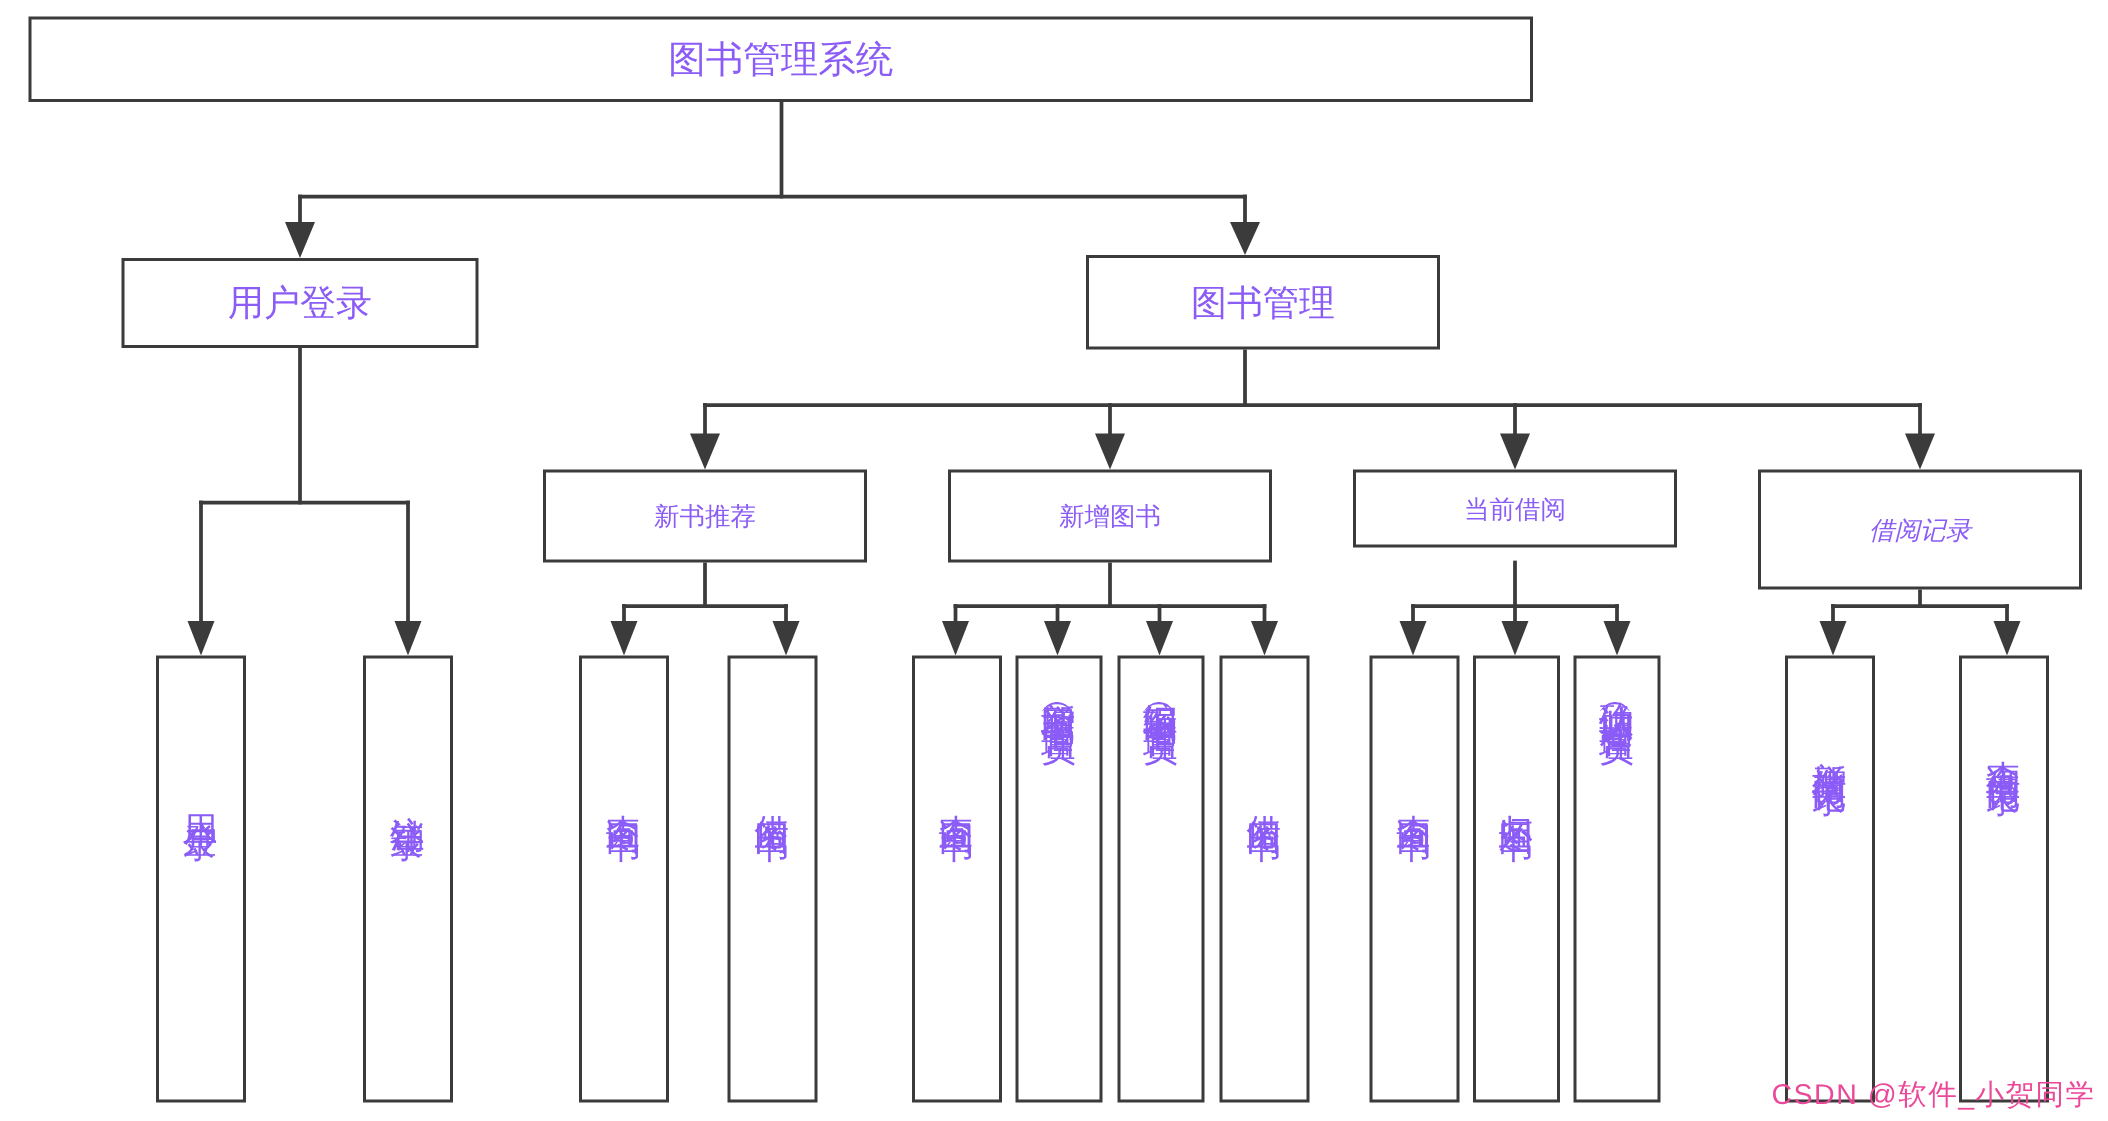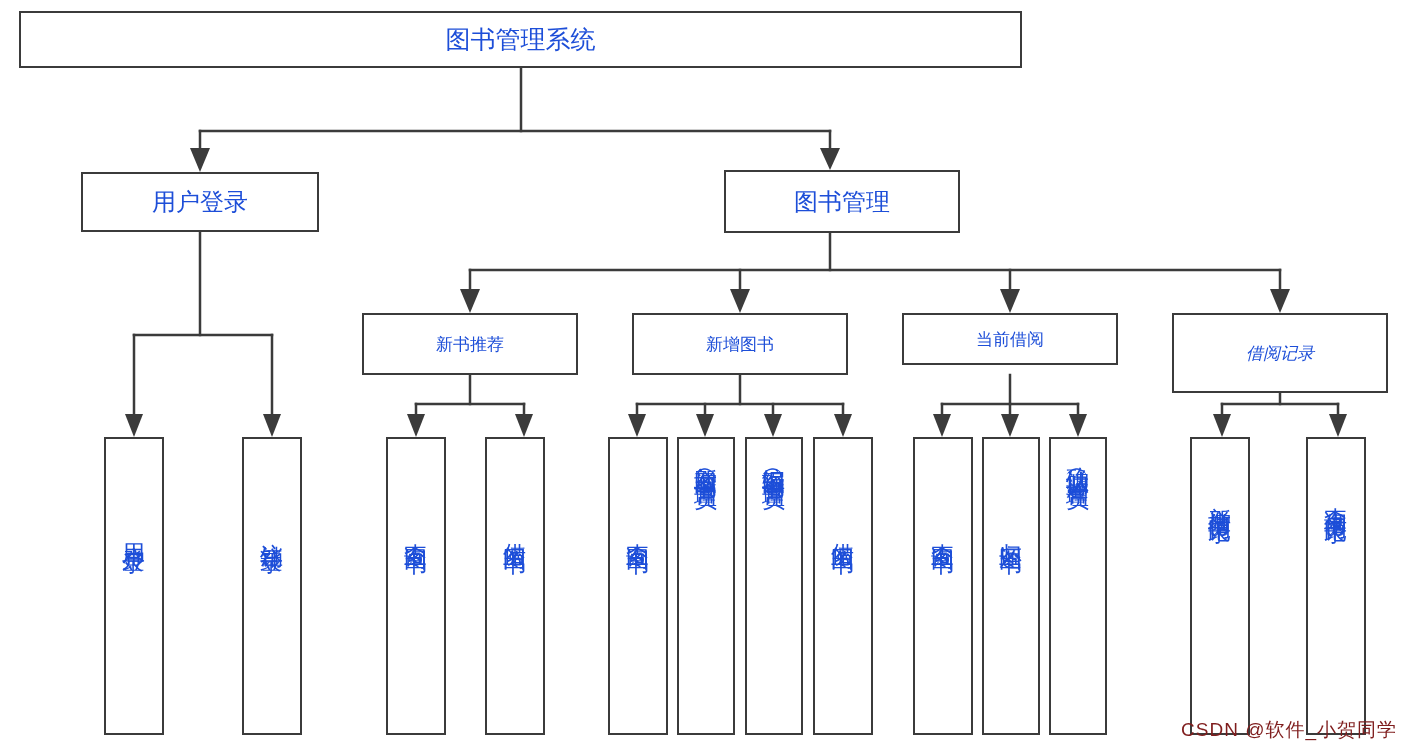--- a/index.html
+++ b/index.html
@@ -24,21 +24,21 @@
     pointer-events: none;
   }
   .node {
     position: absolute;
     box-sizing: border-box;
     background: #ffffff;
     border: 2.5px solid #3b3b3b;
     display: flex;
     align-items: center;
     justify-content: center;
-    color: #1d4ed8;
+    color: #8b5cf6;
   }
   .node.root {
     font-size: 25px;
   }
   .node.level1 {
     font-size: 24px;
   }
   .node.level2 {
     font-size: 17px;
   }
@@ -62,21 +62,21 @@
     padding-top: 42px;
   }
   .leaf.high .vtext {
     padding-top: 2px;
   }
   .watermark {
     position: absolute;
     right: 8px;
     bottom: 4px;
     font-size: 19px;
-    color: #7f1d1d;
+    color: #ec4899;
     letter-spacing: 1px;
     white-space: nowrap;
     pointer-events: none;
   }
 </style>
 </head>
 <body>
 
 <div id="canvas">
 

